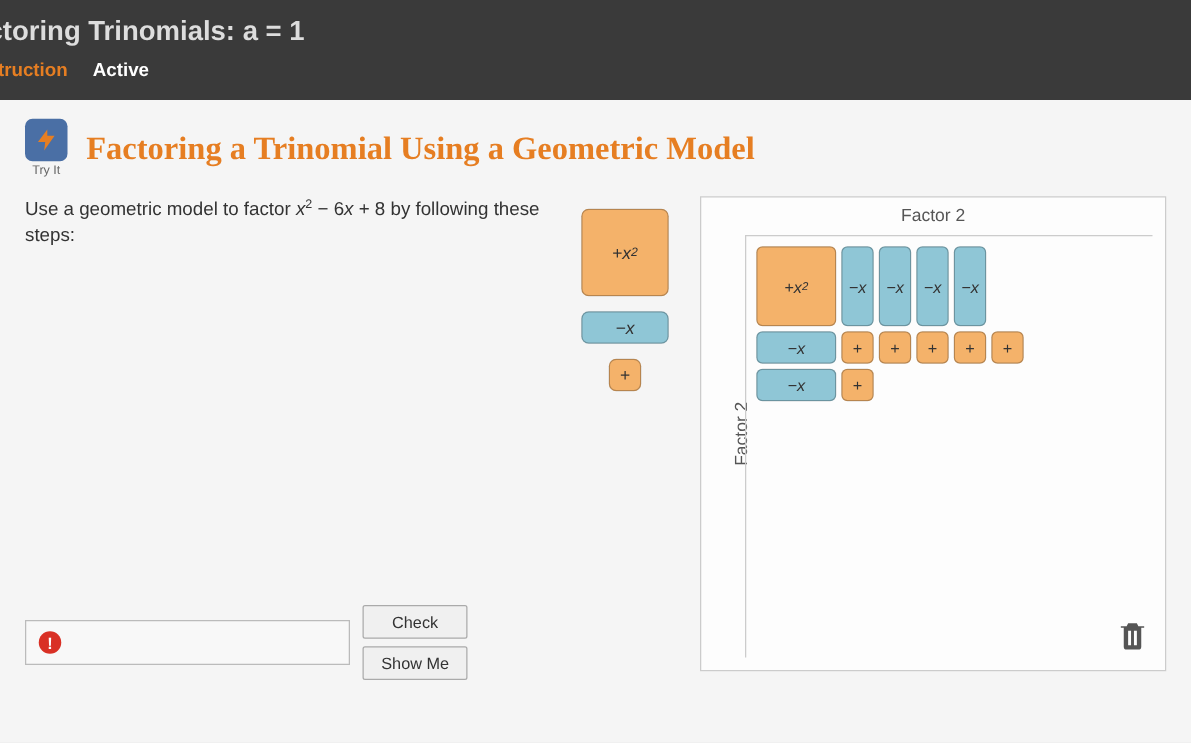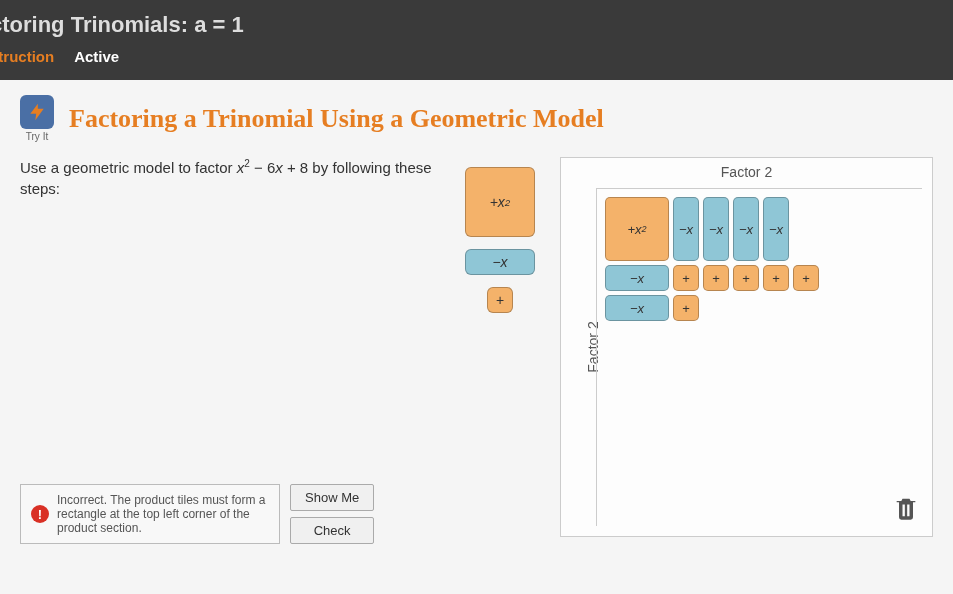--- a/index.html
+++ b/index.html
@@ -261,21 +261,20 @@
             <path d="M6 7h12v13a2 2 0 0 1-2 2H8a2 2 0 0 1-2-2V7zm3 2v10h2V9H9zm4 0v10h2V9h-2zM9 4h6l1 2h4v1H4V6h4l1-2z"></path>
           </svg>
       </div>
     </div>
 
   </div>
 
   <div class="feedback-area">
     <div class="feedback-box">
       <div class="feedback-icon">!</div>
-      <span>Incorrect. The product tiles must form a rectangle at the top left corner of the product section.</span>
     </div>
     <div class="btn-col">
+      <button class="btn">Check</button>
       <button class="btn">Show Me</button>
-      <button class="btn">Check</button>
     </div>
   </div>
 
 </div>
 
 </body></html>

